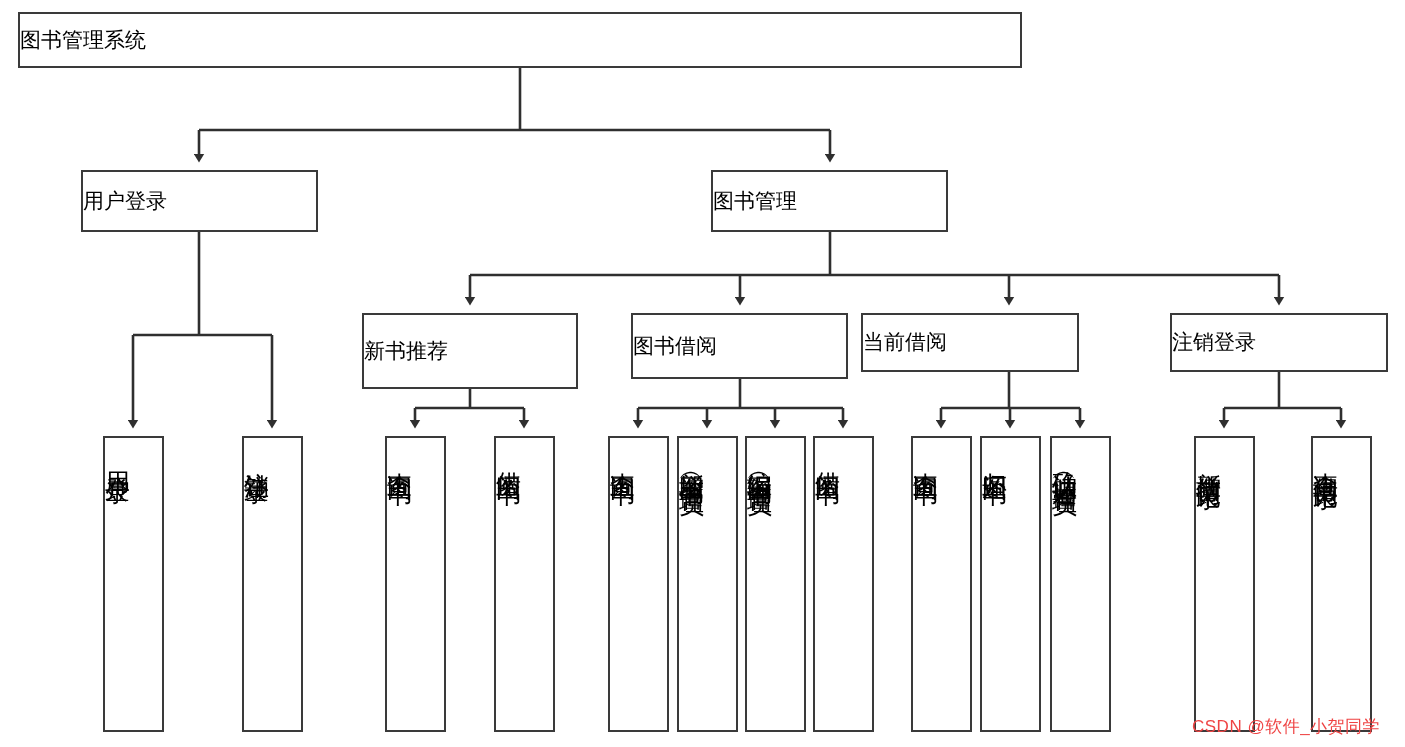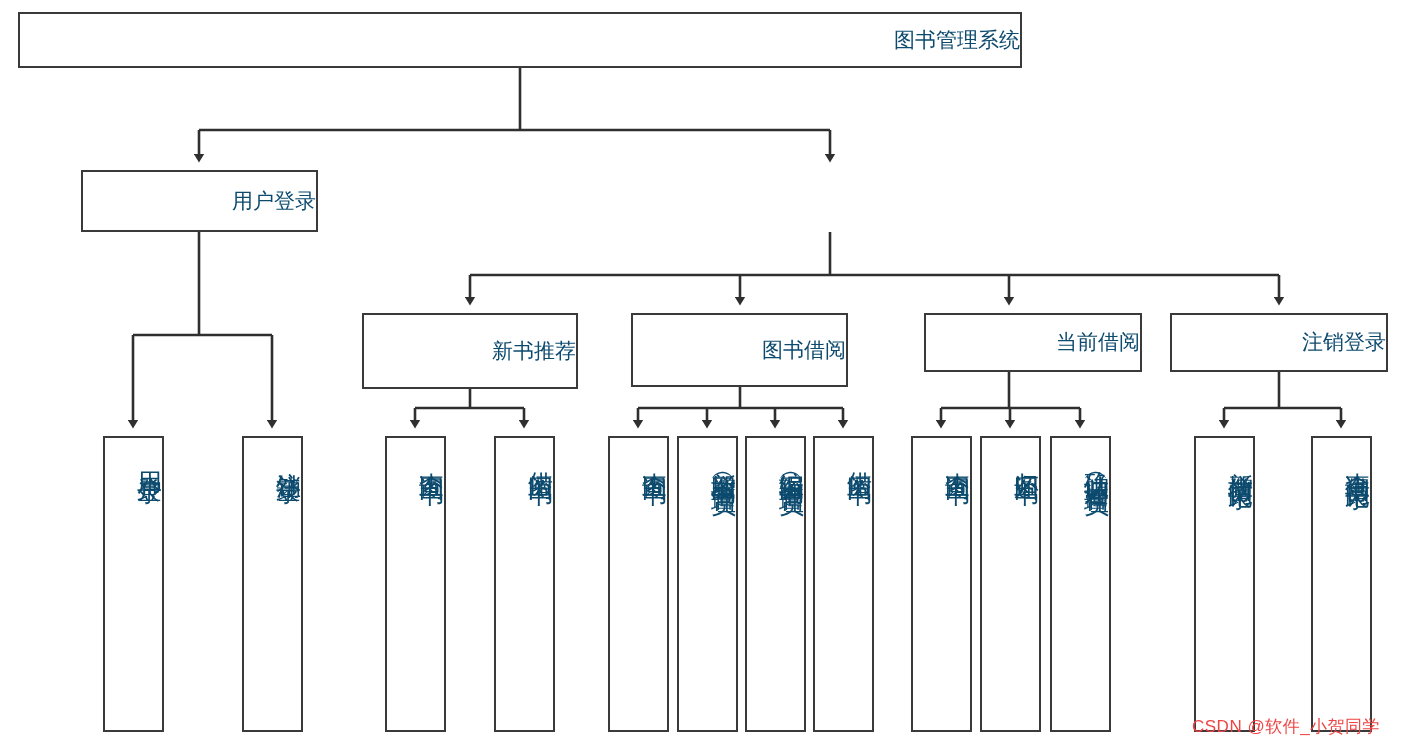--- a/index.html
+++ b/index.html
@@ -25,22 +25,22 @@
     height: 747px;
     pointer-events: none;
   }
   .node {
     position: absolute;
     box-sizing: border-box;
     background: #ffffff;
     border: 2px solid #3a3a3a;
     display: flex;
     align-items: center;
-    justify-content: flex-end;
-    color: #0c4a6e;
+    justify-content: flex-start;
+    color: #000000;
   }
   .node .label {
     line-height: 1.18;
     text-align: center;
     white-space: pre;
   }
   .node.horiz .label {
     font-size: 21px;
   }
   .node.root .label {
@@ -121,28 +121,31 @@
     </g>
   </svg>
 
   <div class="node root horiz" style="left:18px; top:12px; width:1004px; height:56px;">
     <span class="label">图书管理系统</span>
   </div>
 
   <div class="node horiz" style="left:81px; top:170px; width:237px; height:62px;">
     <span class="label">用户登录</span>
   </div>
+  <div class="node horiz" style="left:711px; top:170px; width:237px; height:62px;">
+    <span class="label">图书管理</span>
+  </div>
 
   <div class="node horiz" style="left:362px; top:313px; width:216px; height:76px;">
     <span class="label">新书推荐</span>
   </div>
-  <div class="node horiz" style="left:631px; top:313px; width:217px; height:74px;">
+  <div class="node horiz" style="left:631px; top:313px; width:217px; height:66px;">
     <span class="label">图书借阅</span>
   </div>
-  <div class="node horiz" style="left:924px; top:313px; width:218px; height:59px;">
+  <div class="node horiz" style="left:861px; top:313px; width:218px; height:59px;">
     <span class="label">当前借阅</span>
   </div>
   <div class="node horiz" style="left:1170px; top:313px; width:218px; height:59px;">
     <span class="label">注销登录</span>
   </div>
 
   <div class="node vert" style="left:103px; top:436px; width:61px; height:296px;">
     <span class="label">用户登录</span>
   </div>
   <div class="node vert" style="left:242px; top:436px; width:61px; height:296px;">

